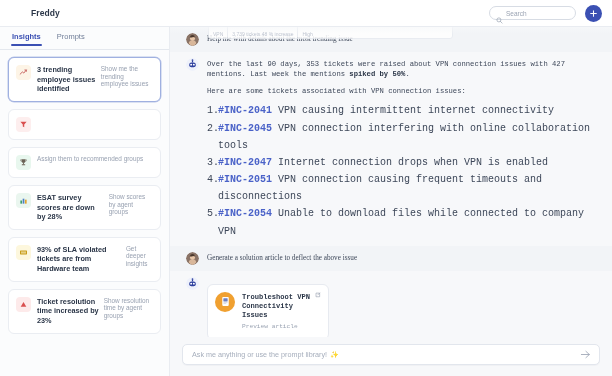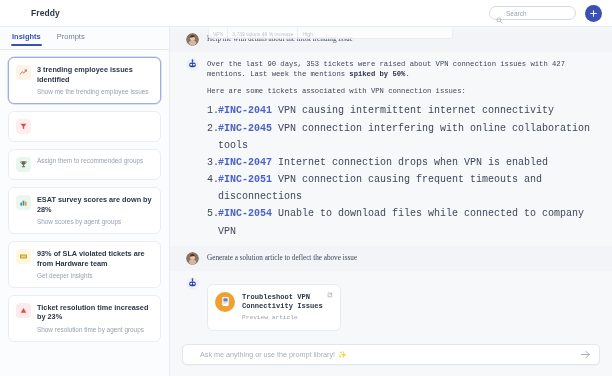--- a/index.html
+++ b/index.html
@@ -72,21 +72,21 @@
     background: #ffffff; border: 1px solid #eaedf2; border-radius: 6px;
     padding: 7px 8px 7px 7px; display: flex; gap: 6px;
     flex: 0 0 auto;
   }
   .card.selected { border-color: #9fb0e0; box-shadow: 0 0 0 0.5px #b9c5e8; }
   .card-icon {
     width: 15px; height: 15px; flex: 0 0 15px; border-radius: 4px;
     display: flex; align-items: center; justify-content: center;
   }
   .card-icon svg { display: block; }
-  .card-text { display: flex; flex-direction: column; gap: 4px; min-width: 0; }
+  .card-text { display: flex; flex-direction: row; gap: 4px; min-width: 0; }
   .card-title { font-size: 7.3px; font-weight: bold; color: #2b3648; line-height: 1.32; }
   .card-sub { font-size: 6.4px; color: #98a1b1; line-height: 1.2; }
 
   
   .main { flex: 1 1 auto; display: flex; flex-direction: column; min-width: 0; background: #f7f8fa; position: relative; }
   .chat-scroll { flex: 1 1 auto; overflow: hidden; position: relative; padding: 0 0 6px 0; }
 
   
   .ghost-table {
     position: absolute; top: -14px; left: 38px; width: 245px; height: 26px;
@@ -118,21 +118,21 @@
     counter-increment: tk; font-size: 10px; line-height: 1.72; color: #3d4759;
     padding-left: 11px; position: relative;
   }
   ol.tickets li::before {
     content: counter(tk) "."; position: absolute; left: 0; color: #3d4759;
   }
   .tkid { color: #4a62c8; font-weight: bold; }
 
   
   .article-card {
-    margin-top: 6px; width: 134px;
+    margin-top: 6px; width: 122px;
     background: #ffffff; border: 1px solid #e7eaf0; border-radius: 6px;
     padding: 7px 7px 7px 7px; display: flex; gap: 7px; position: relative;
   }
   .article-ico {
     width: 20px; height: 20px; flex: 0 0 20px; border-radius: 50%;
     background: #f0a030; display: flex; align-items: center; justify-content: center;
   }
   .article-ico svg { display: block; }
   .article-text { display: flex; flex-direction: column; gap: 3px; padding-top: 1px; }
   .article-title { font-size: 7.1px; font-weight: bold; color: #2b3648; line-height: 1.3; }
@@ -140,21 +140,21 @@
   .ext-link { position: absolute; top: 6px; right: 6px; width: 7px; height: 7px; }
   .ext-link svg { display: block; }
 
   
   .composer-wrap { flex: 0 0 auto; padding: 7px 12px 11px 12px; background: #f7f8fa; }
   .composer {
     height: 21px; background: #fff; border: 1px solid #e2e6ed; border-radius: 5px;
     display: flex; align-items: center; padding: 0 8px 0 9px;
     box-shadow: 0 1px 1px rgba(20,30,60,.03);
   }
-  .composer .ph { font-size: 7.2px; color: #a6aebc; margin-left: 8px; }
+  .composer .ph { font-size: 7.2px; color: #a6aebc; }
   .composer .spark { color: #f2b23e; font-size: 7px; margin-left: 3px; }
   .send-ico { margin-left: auto; width: 11px; height: 11px; }
   .send-ico svg { display: block; }
 </style>
 </head>
 <body>
 
 <div class="app">
 
   <div class="topbar">

